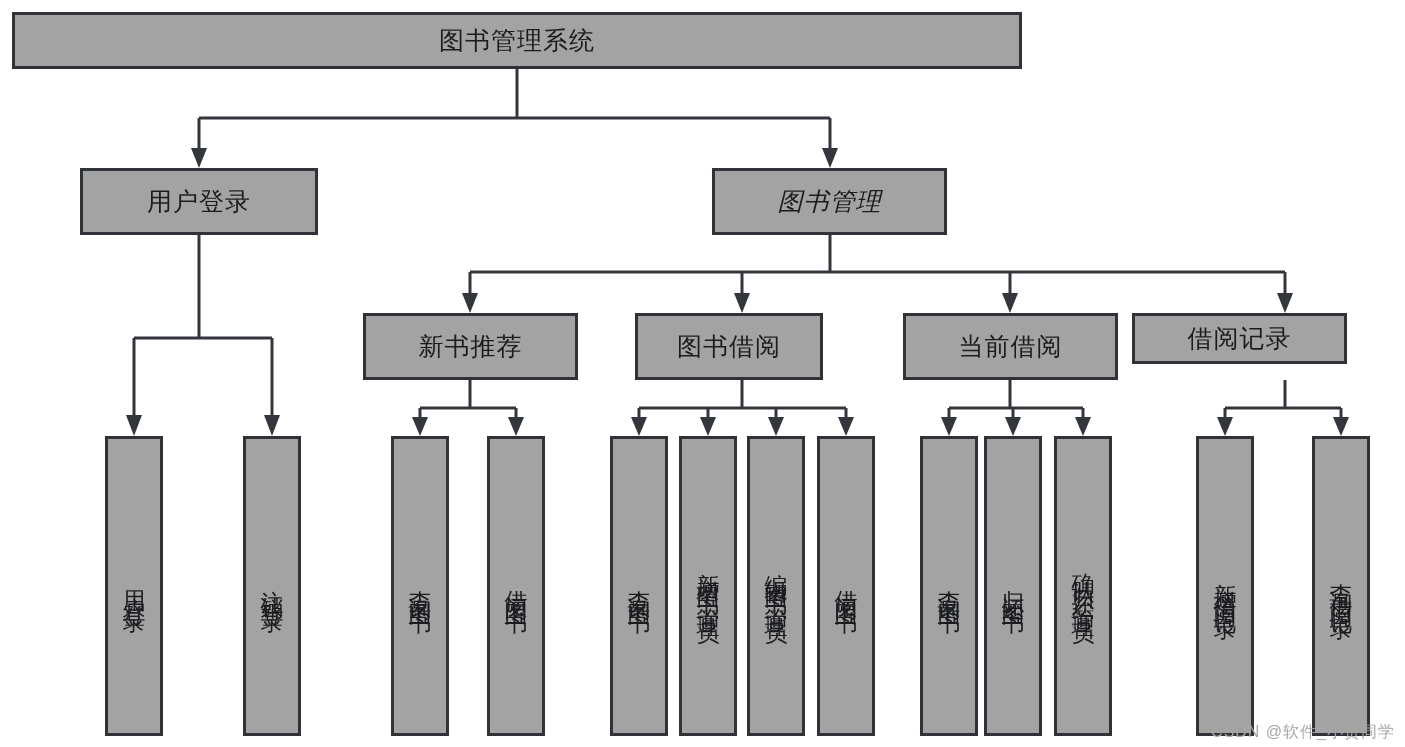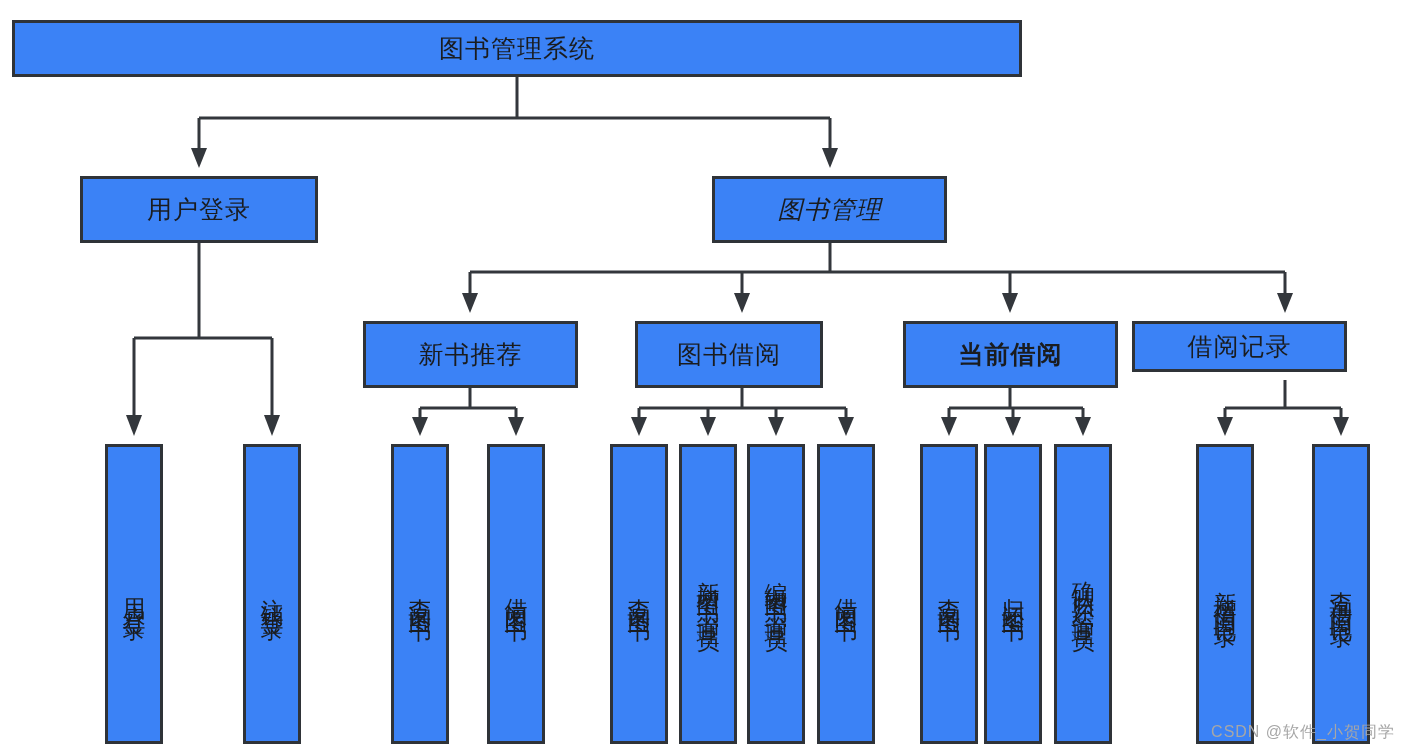--- a/index.html
+++ b/index.html
@@ -14,28 +14,27 @@
   .wires { position: absolute; left: 0; top: 0; }
   .wire-stroke {
     stroke: var(--line, #33373c);
     stroke-width: 3;
     fill: none;
   }
   .arrow-fill { fill: var(--line, #33373c); stroke: none; }
   .box {
     position: absolute;
     box-sizing: border-box;
-    background: #3b82f6;
+    background: #a3a3a3;
     border: 3px solid var(--border, #2f3338);
     color: var(--text, #1a1c1f);
     display: flex;
     align-items: center;
     justify-content: center;
     text-align: right;
-    margin-top: 8px;
   }
   .h {
     font-size: 25px;
     letter-spacing: 1px;
     white-space: nowrap;
   }
   .v {
     writing-mode: vertical-lr;
     text-orientation: mixed;
     font-size: 23px;
@@ -91,21 +90,21 @@
     </g>
   </svg>
 
   <div class="box h" style="left:12px; top:12px; width:1010px; height:57px;">图书管理系统</div>
 
   <div class="box h" style="left:80px; top:168px; width:238px; height:67px;">用户登录</div>
   <div class="box h" style="left:712px; top:168px; width:235px; height:67px;font-style:italic;">图书管理</div>
 
   <div class="box h" style="left:363px; top:313px; width:215px; height:67px;">新书推荐</div>
   <div class="box h" style="left:635px; top:313px; width:188px; height:67px;">图书借阅</div>
-  <div class="box h" style="left:903px; top:313px; width:215px; height:67px;font-weight:bold;">当前借阅</div>
+  <div class="box h" style="left:903px; top:313px; width:215px; height:67px;">当前借阅</div>
   <div class="box h" style="left:1132px; top:313px; width:215px; height:51px;">借阅记录</div>
 
   <div class="box v" style="left:105px; top:436px; width:58px; height:300px;">用户登录</div>
   <div class="box v" style="left:243px; top:436px; width:58px; height:300px;">注销登录</div>
 
   <div class="box v" style="left:391px; top:436px; width:58px; height:300px;">查询图书</div>
   <div class="box v" style="left:487px; top:436px; width:58px; height:300px;">借阅图书</div>
 
   <div class="box v" style="left:610px; top:436px; width:58px; height:300px;">查询图书</div>
   <div class="box v" style="left:679px; top:436px; width:58px; height:300px;">新增图书（管理员）</div>

